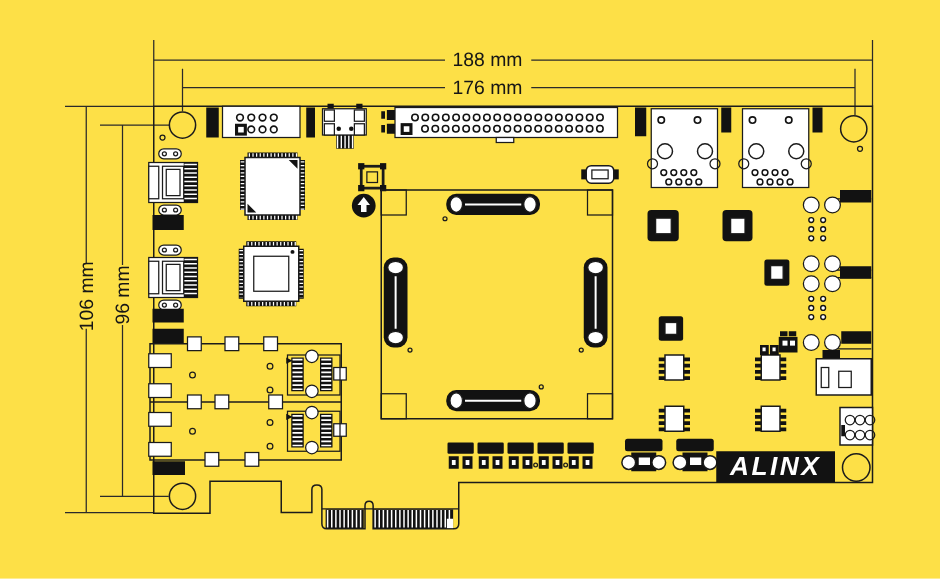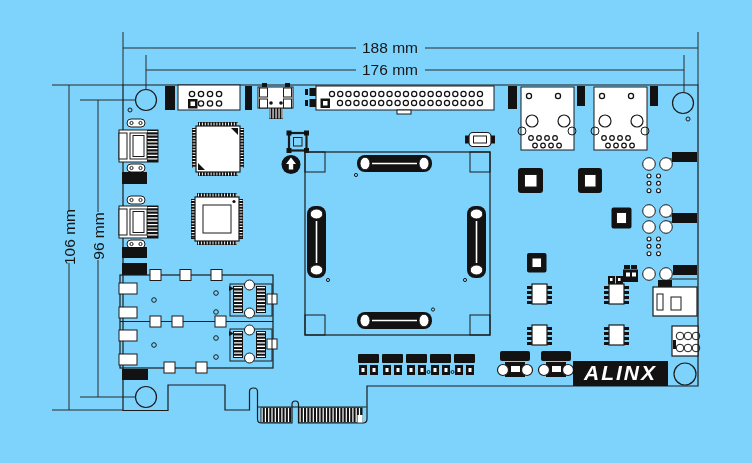--- a/index.html
+++ b/index.html
@@ -1,16 +1,16 @@
 <!DOCTYPE html>
 <html><head>
 <meta charset="utf-8">
 <style>
   html,body{margin:0;padding:0;background:#fff;}
-  #canvas{position:relative;width:752px;height:463px;background:#7dd3fc;overflow:hidden;
+  #canvas{position:relative;width:752px;height:463px;background:#fde047;overflow:hidden;
           font-family:"Liberation Sans", sans-serif;}
   svg{position:absolute;left:0;top:0;}
   
   .s  {stroke:#1b1b1b;stroke-width:1;fill:none;}
   .s12{stroke:#1b1b1b;stroke-width:1.2;fill:none;}
   .s2 {stroke:#1b1b1b;stroke-width:2.2;fill:none;}
   .sw {stroke:#1b1b1b;stroke-width:1;fill:#ffffff;}
   .sw12{stroke:#1b1b1b;stroke-width:1.2;fill:#ffffff;}
   .b  {fill:#121212;stroke:none;}
   .wf {fill:#ffffff;stroke:none;}

